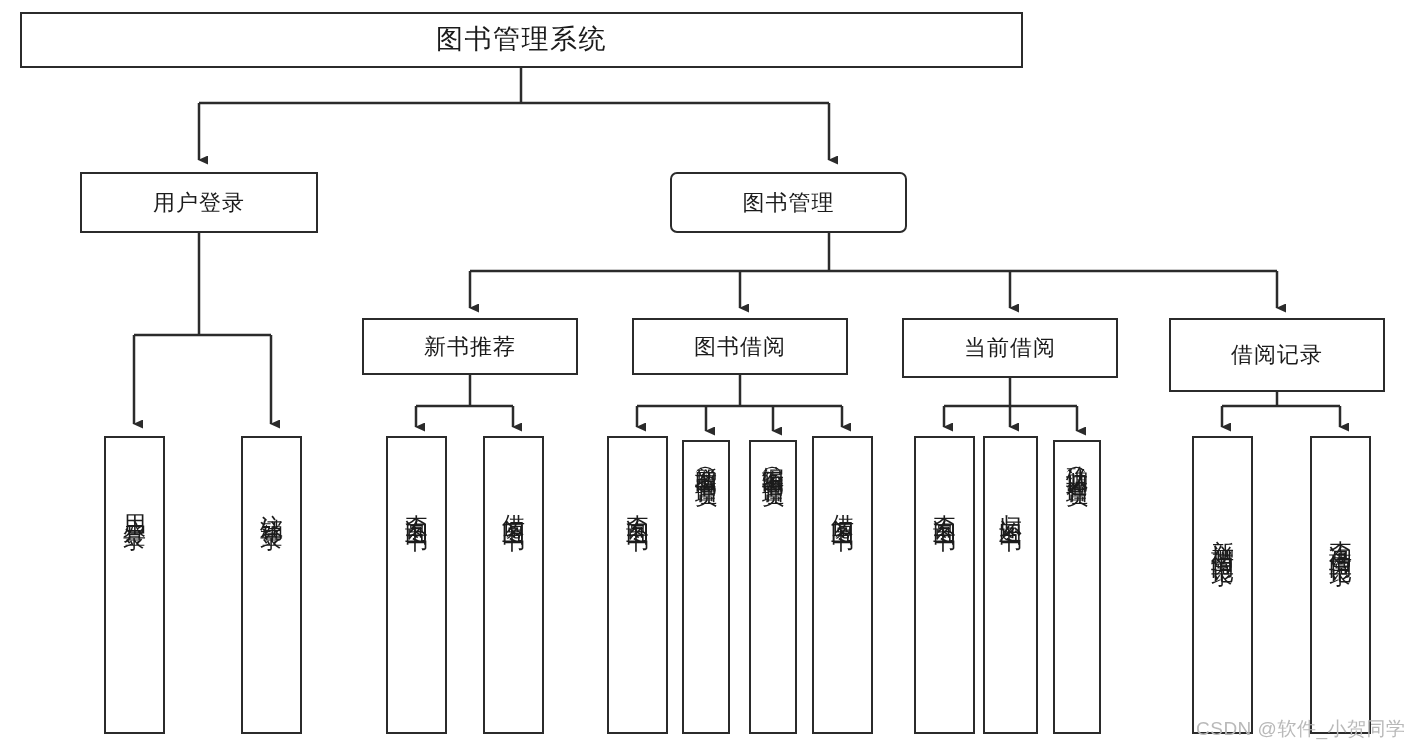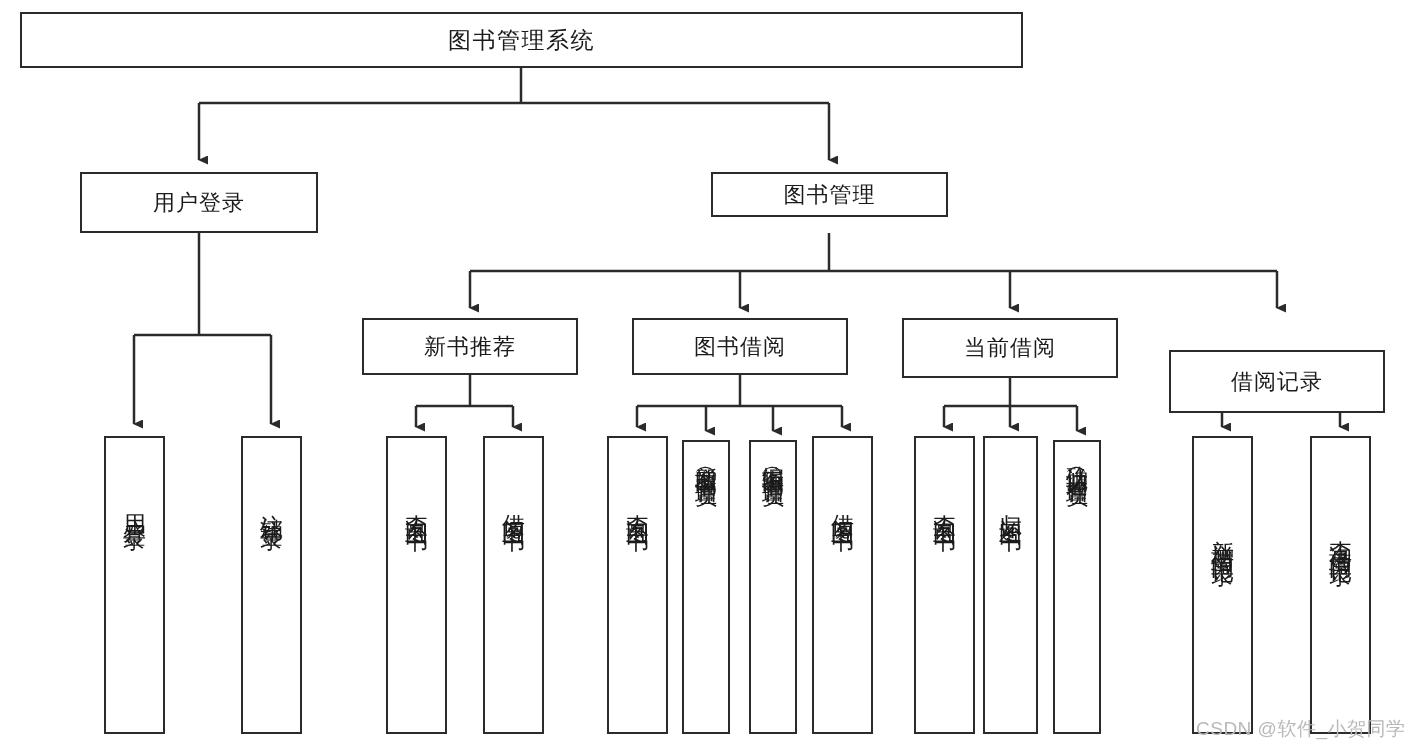--- a/index.html
+++ b/index.html
@@ -41,21 +41,21 @@
     text-align: center;
     line-height: 1.15;
     white-space: nowrap;
   }
   
   .h-node .node-label {
     font-size: 22px;
     letter-spacing: 1px;
   }
   .root .node-label {
-    font-size: 23px;
+    font-size: 27px;
     letter-spacing: 1.5px;
   }
   
   .v-node {
     align-items: flex-start;
     padding-top: 6px;
   }
   .v-node .node-label {
     writing-mode: vertical-rl;
     text-orientation: upright;
@@ -138,34 +138,34 @@
     </g>
   </svg>
 
   <div class="node h-node root" style="left:20px; top:12px; width:1003px; height:56px;">
     <span class="node-label">图书管理系统</span>
   </div>
 
   <div class="node h-node" style="left:80px; top:172px; width:238px; height:61px;">
     <span class="node-label">用户登录</span>
   </div>
-  <div class="node h-node" style="left:711px; top:172px; width:237px; height:45px;">
+  <div class="node h-node" style="left:670px; top:172px; width:237px; height:61px;border-radius:7px;">
     <span class="node-label">图书管理</span>
   </div>
 
   <div class="node h-node" style="left:362px; top:318px; width:216px; height:57px;">
     <span class="node-label">新书推荐</span>
   </div>
   <div class="node h-node" style="left:632px; top:318px; width:216px; height:57px;">
     <span class="node-label">图书借阅</span>
   </div>
   <div class="node h-node" style="left:902px; top:318px; width:216px; height:60px;">
     <span class="node-label">当前借阅</span>
   </div>
-  <div class="node h-node" style="left:1169px; top:318px; width:216px; height:63px;margin-top:32px;">
+  <div class="node h-node" style="left:1169px; top:318px; width:216px; height:74px;">
     <span class="node-label">借阅记录</span>
   </div>
 
   <div class="node v-node mid" style="left:104px; top:436px; width:61px; height:298px;">
     <span class="node-label">用户登录</span>
   </div>
   <div class="node v-node mid" style="left:241px; top:436px; width:61px; height:298px;">
     <span class="node-label">注销登录</span>
   </div>
 

